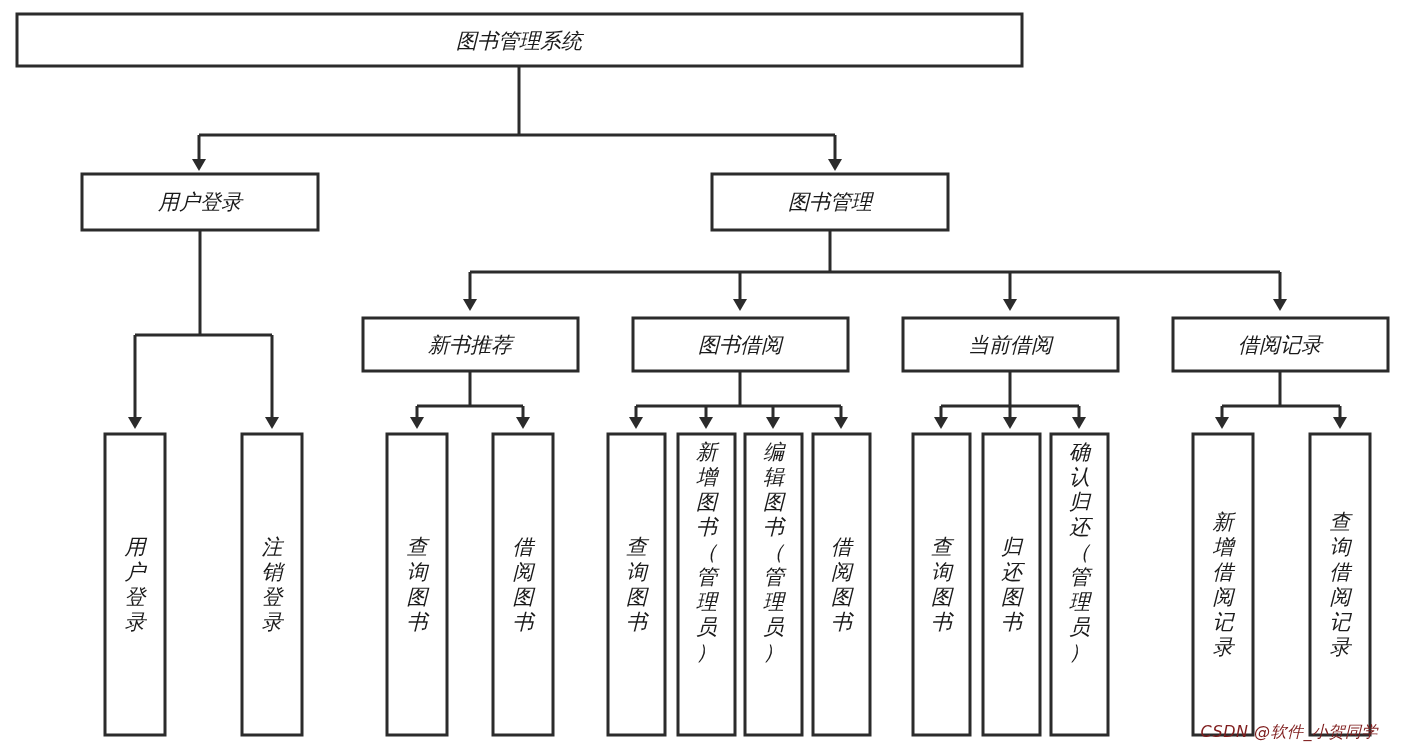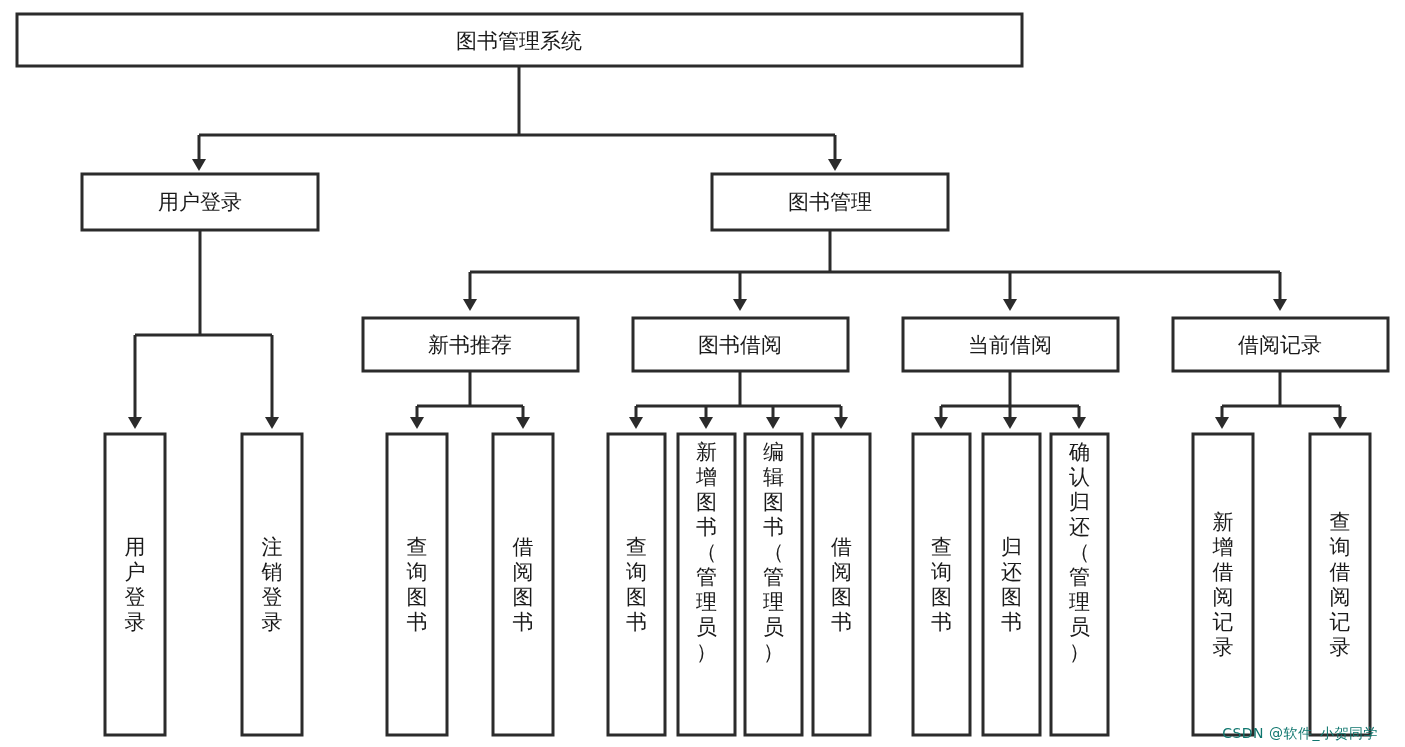--- a/index.html
+++ b/index.html
@@ -11,20 +11,21 @@
     width: 1405px;
     height: 747px;
     overflow: hidden;
     font-family: "DejaVu Sans", "Liberation Sans", sans-serif;
   }
   #diagram-root {
     position: relative;
     width: 1384px;
     height: 747px;
     background: #ffffff;
+    font-style: italic;
   }
   svg.diagram-svg {
     position: absolute;
     top: 0;
     left: 0;
     width: 1405px;
     height: 747px;
   }
   .node-box {
     fill: #ffffff;
@@ -64,22 +65,22 @@
   }
   .vlabel span {
     display: block;
     height: 25px;
   }
   .watermark {
     position: absolute;
     right: 6px;
     bottom: 4px;
     font-family: "DejaVu Sans", "Liberation Sans", sans-serif;
-    font-size: 14px;
-    color: #0f766e;
+    font-size: 16px;
+    color: #7f1d1d;
     letter-spacing: 0.5px;
     white-space: nowrap;
   }
 </style>
 </head>
 <body>
 
 <div id="diagram-root">
 
   <svg class="diagram-svg" viewBox="0 0 1405 747" xmlns="http://www.w3.org/2000/svg">

